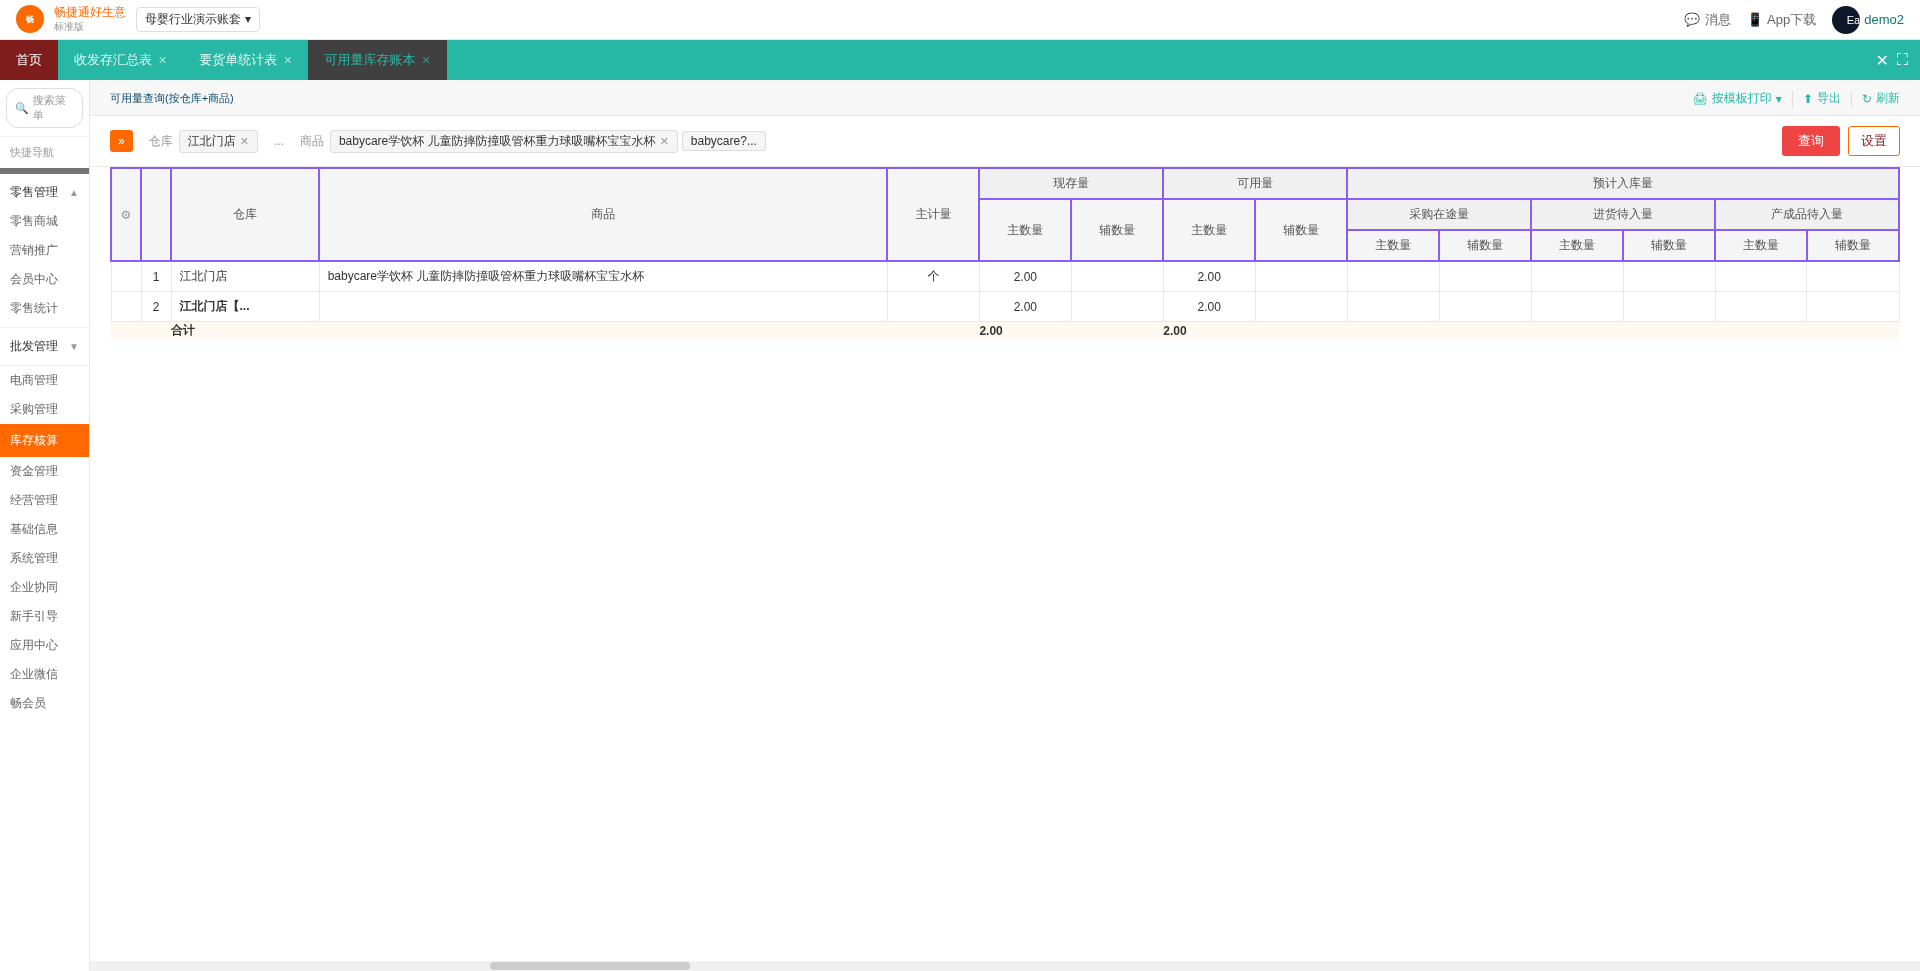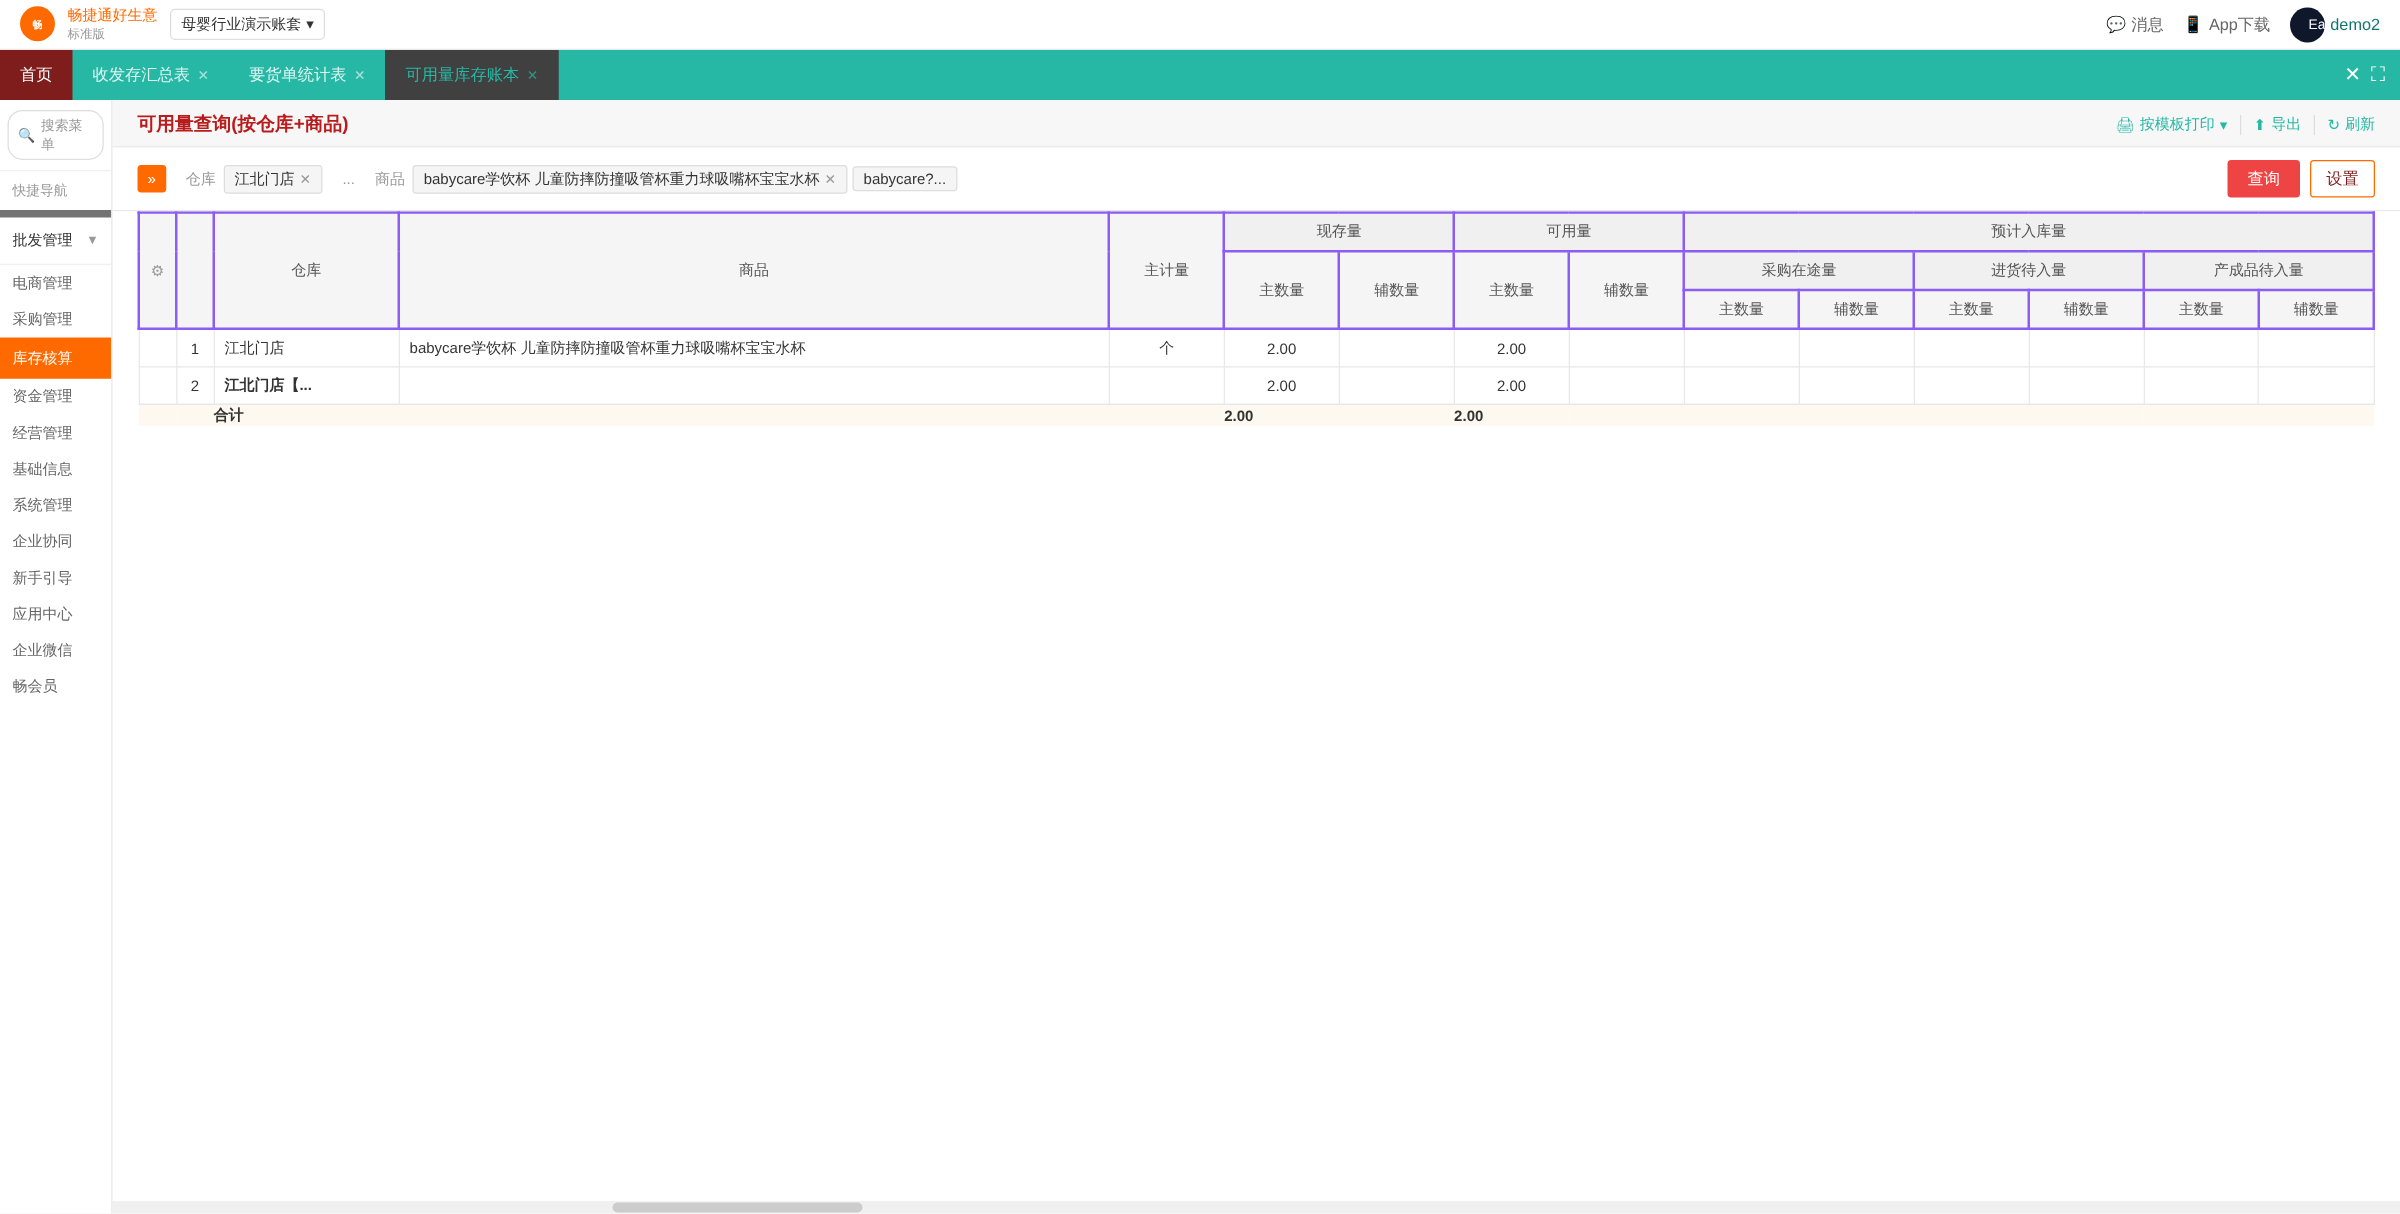--- a/index.html
+++ b/index.html
@@ -73,21 +73,21 @@
 
     
     .page-header {
       padding: 10px 20px 8px;
       background: #f7f7f7;
       display: flex;
       align-items: center;
       justify-content: space-between;
       border-bottom: 1px solid #e8e8e8;
     }
-    .page-title { font-size: 15px; font-weight: bold; color: #b91c1c; }
+    .page-title { font-size: 11px; font-weight: normal; color: #0c4a6e; }
     .page-actions { display: flex; align-items: center; gap: 10px; }
     .page-action-btn { display: flex; align-items: center; gap: 4px; font-size: 12px; color: #26b8a5; cursor: pointer; }
     .divider-v { width: 1px; height: 16px; background: #ddd; }
 
     
     .filter-bar {
       background: #fff;
       padding: 10px 20px;
       display: flex;
       align-items: center;
@@ -200,20 +200,38 @@
     <div class="sidebar-search">
       <button class="sidebar-search-btn">
         <span>🔍</span>
         <span>搜索菜单</span>
       </button>
     </div>
     <div class="sidebar-quick">
       <div class="sidebar-quick-label">快捷导航</div>
     </div>
 
+    <div class="sidebar-section">
+      <div class="sidebar-section-header">
+        <span>零售管理</span>
+        <span class="arrow">▲</span>
+      </div>
+      <div class="sidebar-sub-item">
+        <span>零售商城</span>
+      </div>
+      <div class="sidebar-sub-item">
+        <span>营销推广</span>
+      </div>
+      <div class="sidebar-sub-item">
+        <span>会员中心</span>
+      </div>
+      <div class="sidebar-sub-item">
+        <span>零售统计</span>
+      </div>
+    </div>
 
     <div class="sidebar-section">
       <div class="sidebar-section-header">
         <span>批发管理</span>
         <span class="arrow">▼</span>
       </div>
     </div>
 
     <div class="sidebar-sub-item">
       <span>电商管理</span>

